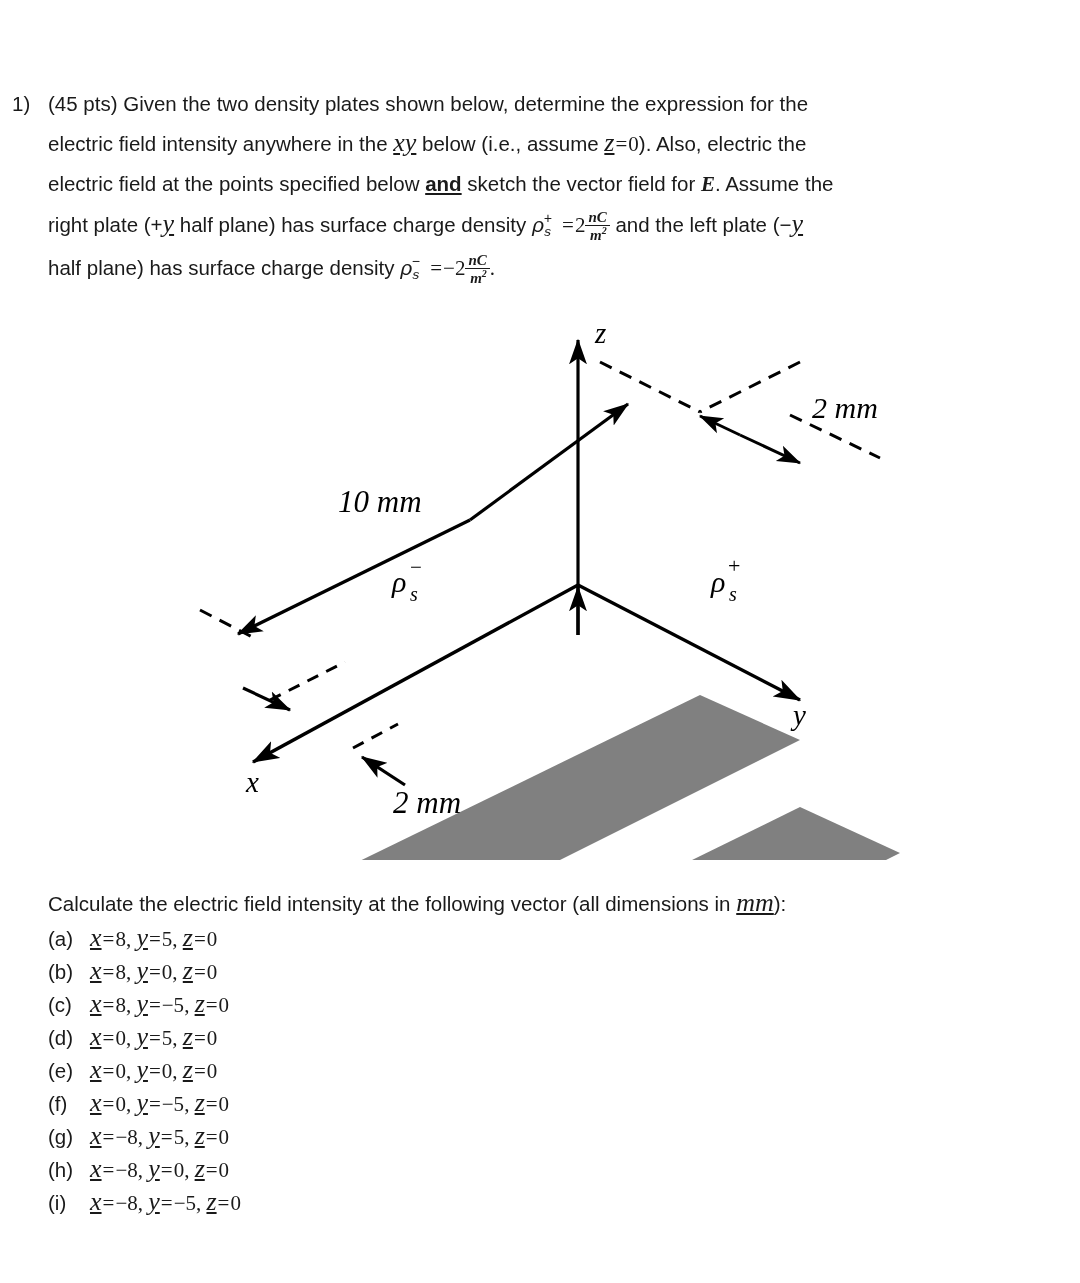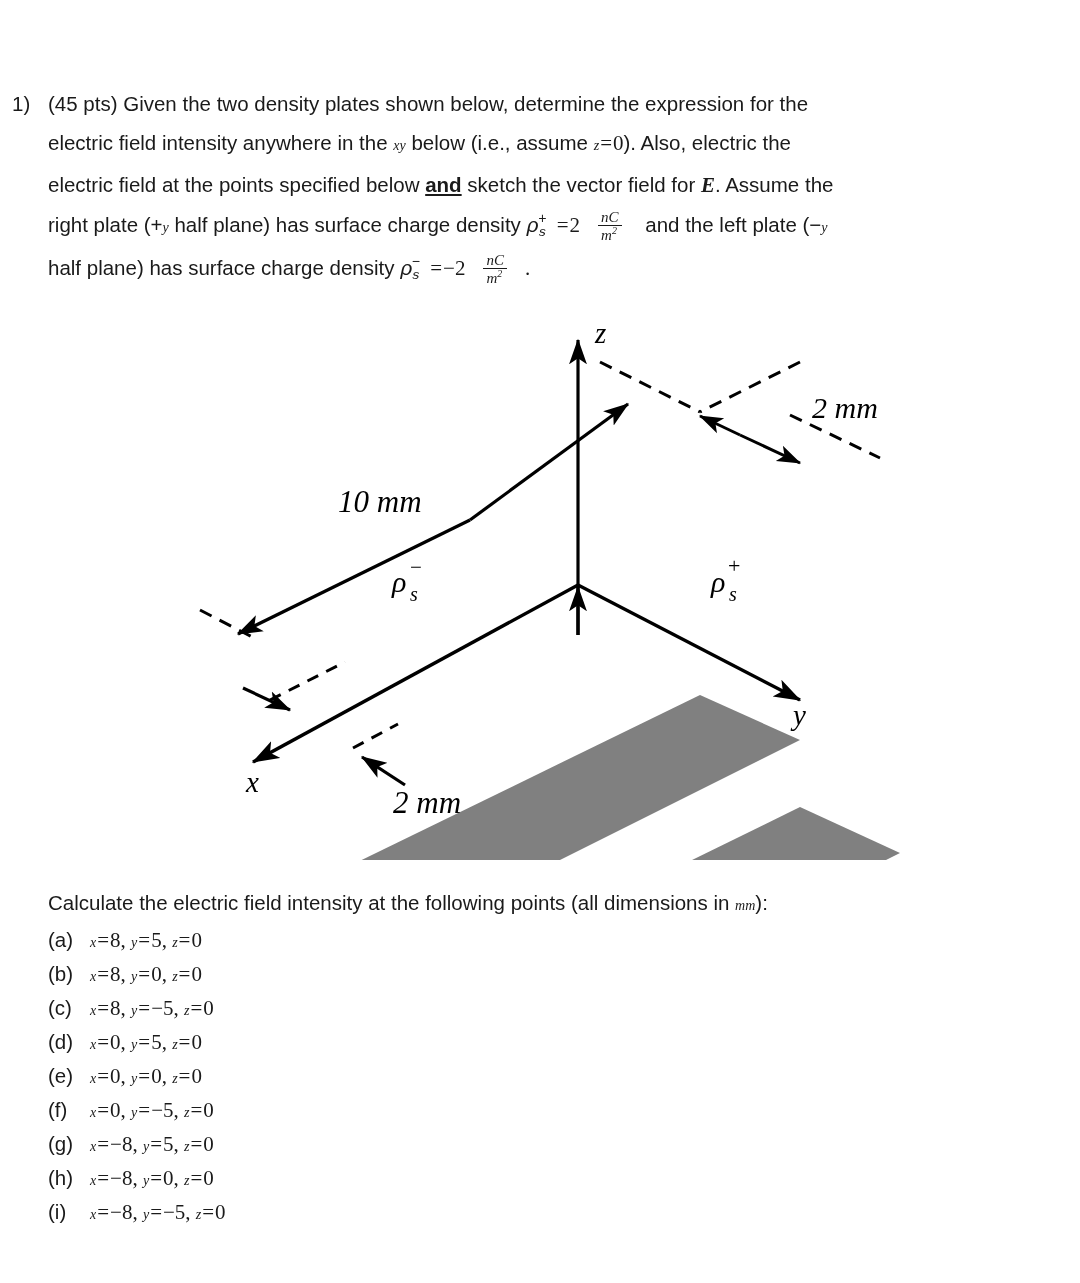--- a/index.html
+++ b/index.html
@@ -41,21 +41,22 @@
     line-height: 39px;
   }
   .stmt-body p {
     margin: 0;
   }
 
   
   .mi {
     font-family: "Liberation Serif", serif;
     font-style: italic;
-    font-size: 14px;
+    font-size: 26px;
+    text-decoration: underline;
   }
   .mn, .mo {
     font-family: "Liberation Serif", serif;
     font-size: 21px;
   }
   .mo { font-style: normal; padding: 0 1px; }
   .rho {
     font-family: Liberation Mono, monospace;
     font-style: italic;
     font-size: 21px;
@@ -82,26 +83,27 @@
     font-family: "Liberation Serif", serif;
     font-style: italic;
     font-weight: bold;
     font-size: 21px;
   }
 
   
   .frac {
     display: inline-block;
     vertical-align: -0.52em;
-    text-align: left;
+    text-align: right;
     font-family: "Liberation Serif", serif;
     font-style: italic;
     font-size: 15px;
     line-height: 1.08;
-    margin: 0 18px;
+    margin: 0 0;
+    font-weight: bold;
   }
   .frac .num { display: block; padding: 0 3px; }
   .frac .den {
     display: block;
     border-top: 1.4px solid #1a1a1a;
     padding: 0 3px;
   }
   .frac sup { font-size: 10px; font-style: italic; }
 
   
@@ -226,21 +228,21 @@
     </g>
     <g>
       <text x="711" y="292" class="fig-label" font-size="30" fill="#000">ρ</text>
       <text x="729" y="301" class="fig-label" font-size="20" fill="#000">s</text>
       <text x="728" y="273" font-family="Liberation Serif, serif" font-size="22" fill="#000">+</text>
     </g>
   </svg>
 </div>
 
 <div id="points-section">
-  <div id="points-intro"><span>Calculate the electric field intensity at the following points (all dimensions in </span><span class="mi">mm</span><span>):</span></div>
+  <div id="points-intro"><span>Calculate the electric field intensity at the following vector (all dimensions in </span><span class="mi">mm</span><span>):</span></div>
   <div id="points-list">
       <div class="pt-row">
         <span class="pt-tag">(a)</span>
         <span class="pt-coords"><span class="mi">x</span><span class="mo">=</span><span class="mn">8</span><span class="mn">, </span><span class="mi">y</span><span class="mo">=</span><span class="mn">5</span><span class="mn">, </span><span class="mi">z</span><span class="mo">=</span><span class="mn">0</span></span>
       </div>
       <div class="pt-row">
         <span class="pt-tag">(b)</span>
         <span class="pt-coords"><span class="mi">x</span><span class="mo">=</span><span class="mn">8</span><span class="mn">, </span><span class="mi">y</span><span class="mo">=</span><span class="mn">0</span><span class="mn">, </span><span class="mi">z</span><span class="mo">=</span><span class="mn">0</span></span>
       </div>
       <div class="pt-row">

